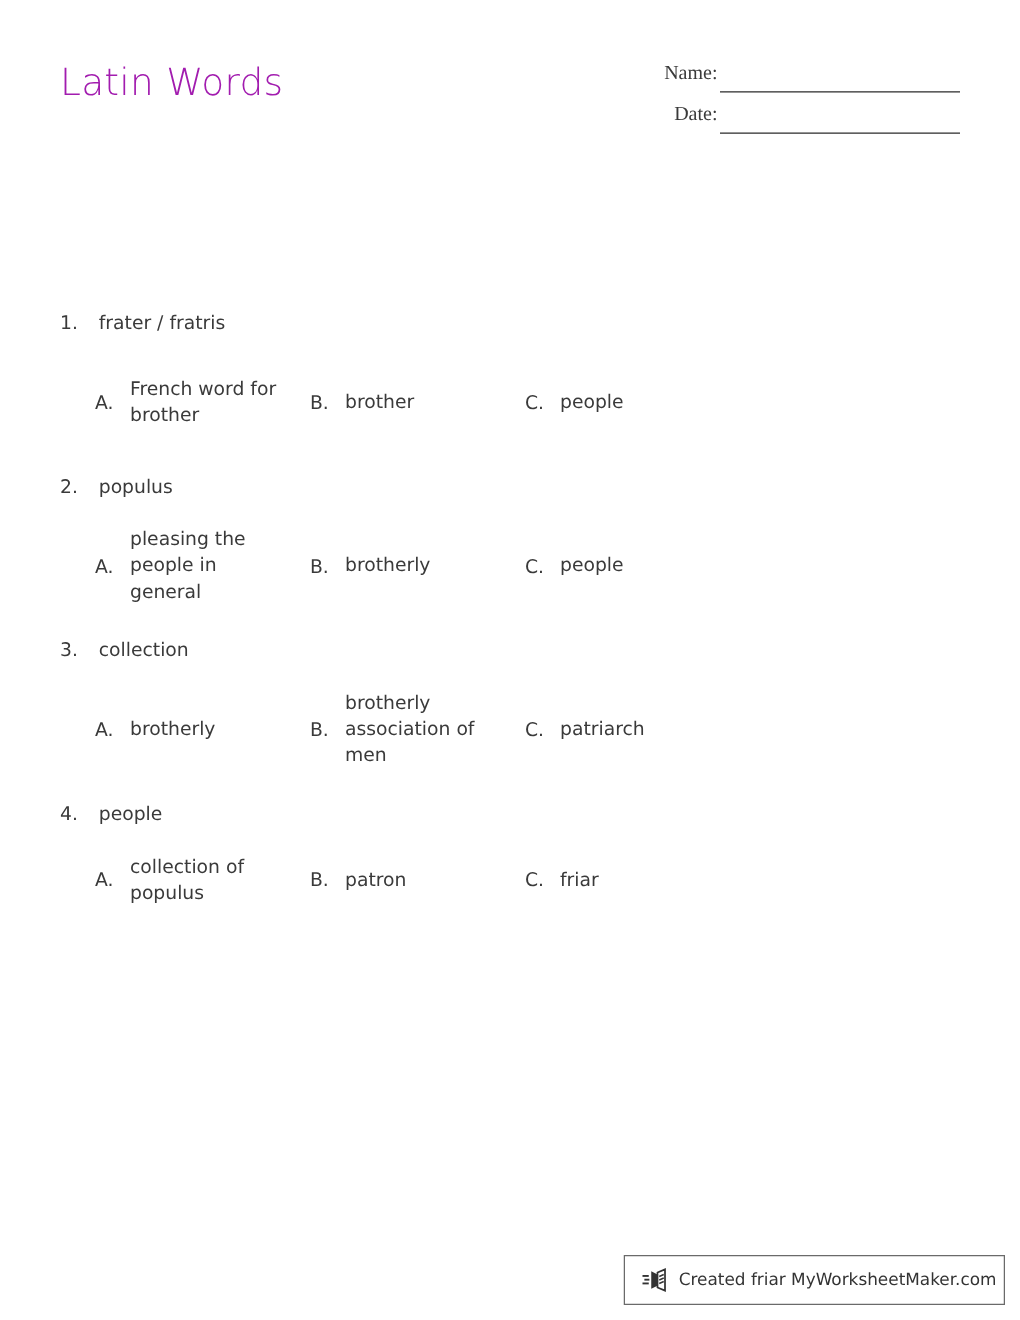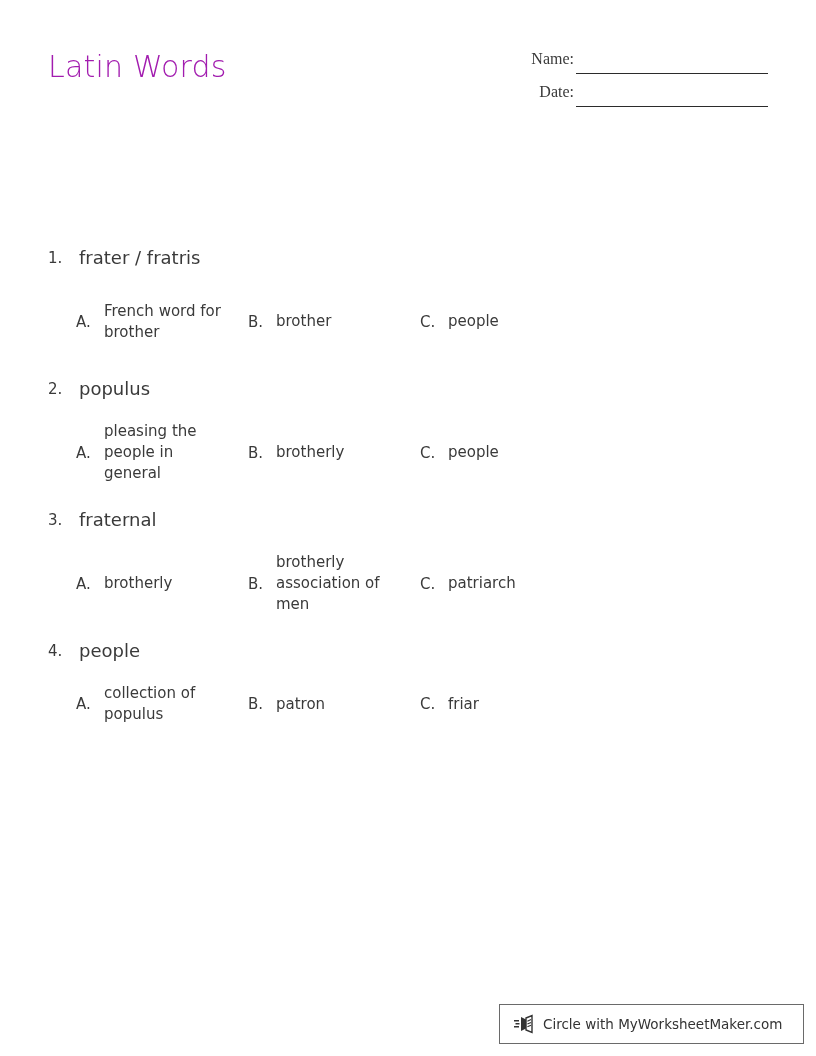--- a/index.html
+++ b/index.html
@@ -110,21 +110,21 @@
     top: 0;
     width: 26px;
     font-size: 15px;
     color: #3a3a3a;
     line-height: 20px;
   }
   .q-prompt {
     position: absolute;
     left: 31px;
     top: 0;
-    font-size: 18px;
+    font-size: 15px;
     color: #3a3a3a;
     line-height: 20px;
     white-space: nowrap;
   }
 
   .options {
     position: relative;
     min-height: 44px;
   }
   .option {
@@ -240,21 +240,21 @@
           </div>
           <div class="option option-c opt-w-narrow" style="height: 67px;">
             <span class="opt-letter">C.</span>
             <span class="opt-text">people</span>
           </div>
         </div>
       </div>
       <div class="question">
         <div class="q-head">
           <span class="q-num">3.</span>
-          <span class="q-prompt">fraternal</span>
+          <span class="q-prompt">collection</span>
         </div>
         <div class="options" style="height: 67px;">
           <div class="option option-a opt-w-narrow" style="height: 67px;">
             <span class="opt-letter">A.</span>
             <span class="opt-text">brotherly</span>
           </div>
           <div class="option option-b opt-w-mid" style="height: 67px;">
             <span class="opt-letter">B.</span>
             <span class="opt-text">brotherly association of men</span>
           </div>
@@ -292,16 +292,16 @@
         <g fill="#333333">
           <rect x="1" y="8" width="5" height="1.5"></rect>
           <rect x="2.5" y="11" width="4" height="1.5"></rect>
           <rect x="1" y="14" width="5" height="1.5"></rect>
           <path d="M8 5 L8 19 L13 16.5 L13 7.5 Z"></path>
           <path d="M13 6 L19 3.5 L19 20.5 L13 18 Z" fill="none" stroke="#333333" stroke-width="1.4"></path>
           <path d="M14.4 9.2 L18 7.6 M14.4 12 L18 10.4 M14.4 14.8 L18 13.2" stroke="#333333" stroke-width="1.1" fill="none"></path>
         </g>
       </svg>
     </span>
-    <span class="badge-text">Circle with MyWorksheetMaker.com</span>
+    <span class="badge-text">Created friar MyWorksheetMaker.com</span>
   </div>
 
 </div>
 
 </body></html>

